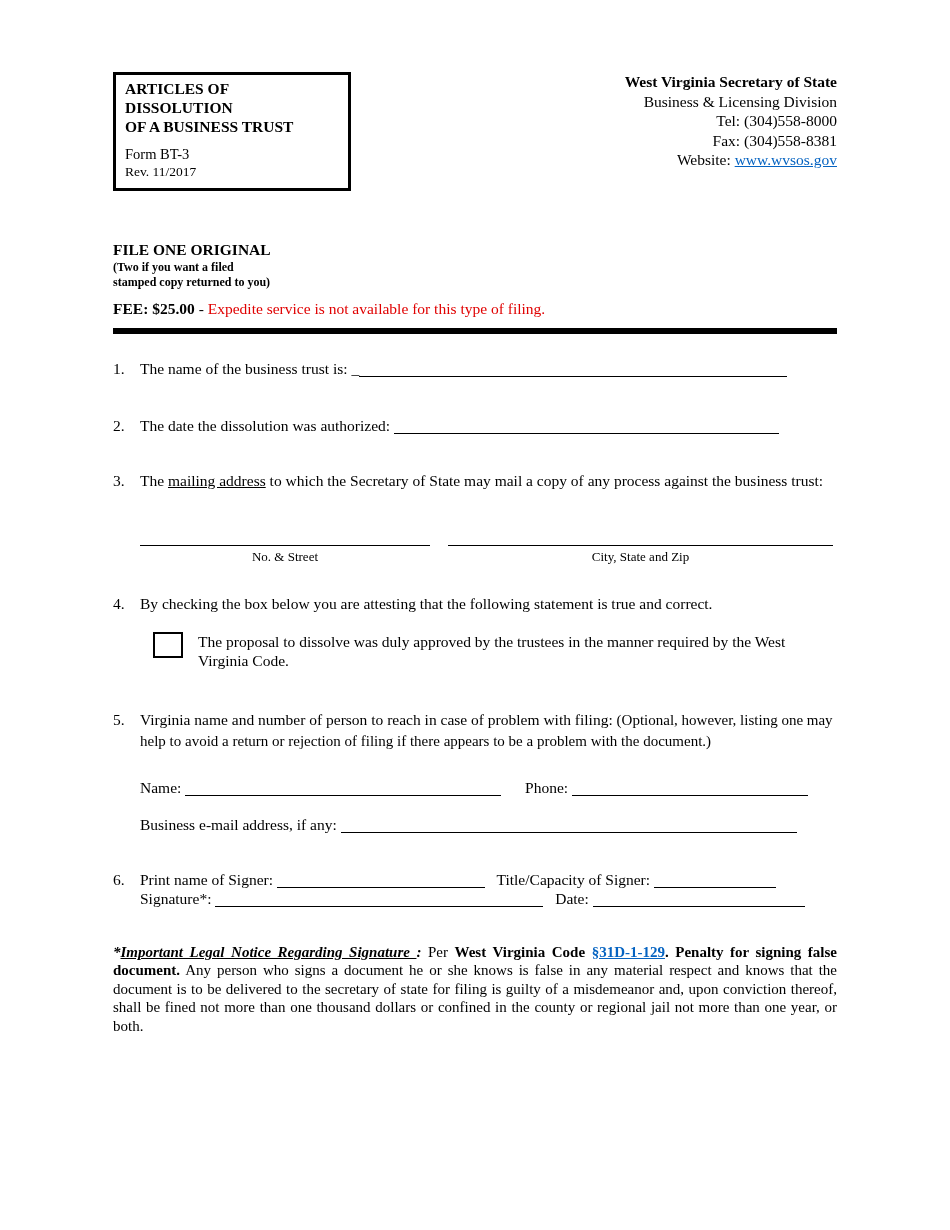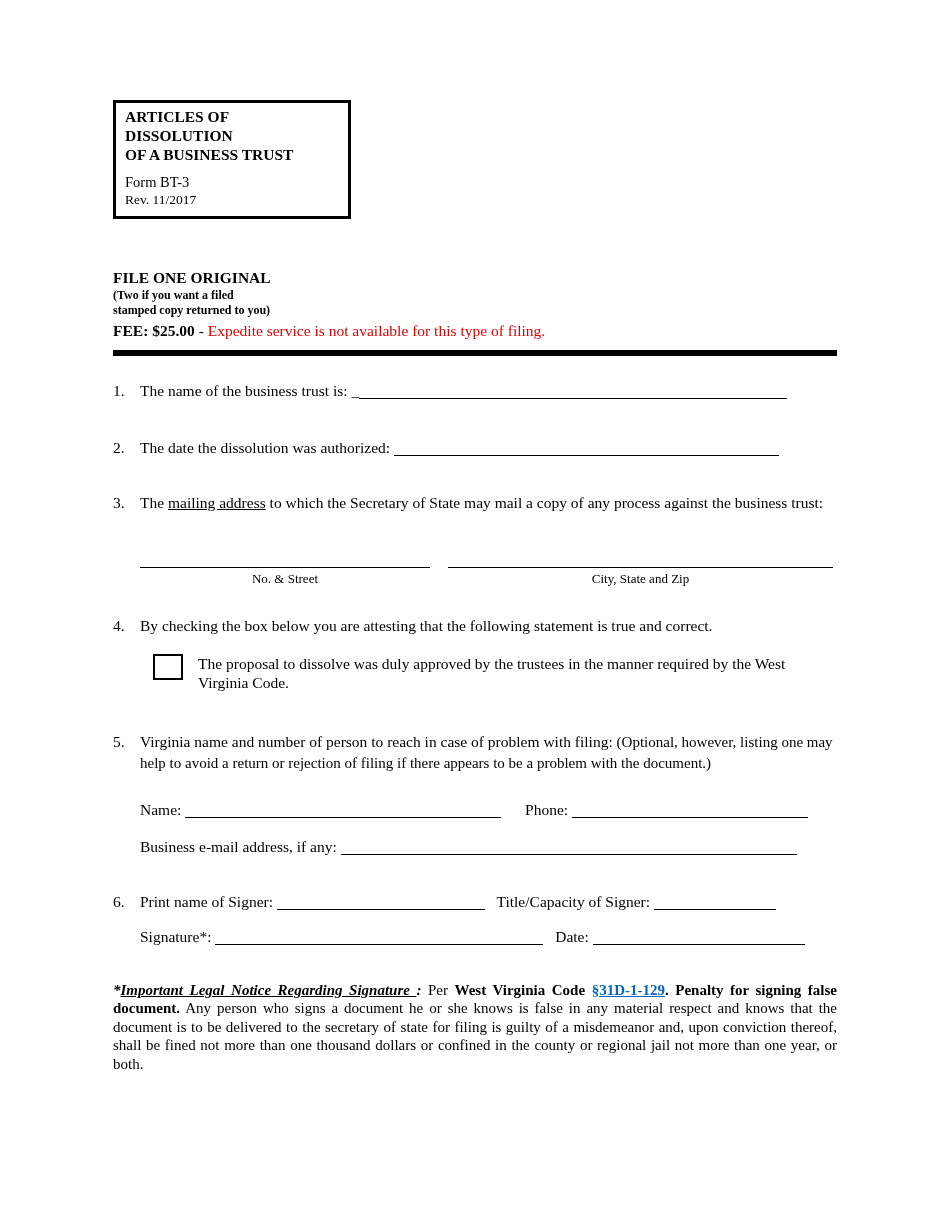--- a/index.html
+++ b/index.html
@@ -1,32 +1,32 @@
 <!DOCTYPE html>
 <html style="--link-blue: #0563C1; --notice-red: #E00000; --ink: #000000;"><head>
 <meta charset="utf-8">
 <style>
   *{margin:0;padding:0;box-sizing:border-box}
   html,body{width:950px;height:1230px}
   body{background:#fff;font-family:"Liberation Serif",serif;color:#000;font-size:15.5px;line-height:1.22;overflow:hidden}
-  .page{width:950px;height:1230px;padding:100px 113px 20px}
+  .page{width:950px;height:1230px;padding:72px 113px 20px}
 
   .header{display:flex;justify-content:space-between;align-items:flex-start}
   .title-box{border:3px solid #000;width:238px;padding:4px 9px 7px}
   .tb-title{font-weight:bold;font-size:15.5px;line-height:19px}
   .tb-meta{font-size:14.5px;line-height:18px;margin-top:9px}
   .tb-rev{font-size:13.5px;margin-top:0}
   .agency{text-align:right;font-size:15.5px;line-height:19.5px}
   .agency-name{font-weight:bold}
   a.link{color:var(--link-blue,#0563C1);text-decoration:underline;cursor:pointer}
 
   .filing{margin-top:50px}
   .file-original{font-weight:bold;font-size:15.5px}
   .copy-note{font-weight:bold;font-size:12px;line-height:15.5px}
-  .fee-line{margin-top:3px}
+  .fee-line{margin-top:9px}
   .fee-label{font-weight:bold}
   .expedite{color:var(--notice-red,#E00000)}
 
   .rule{margin-top:9px;border-top:5px solid #000;border-bottom:1.5px solid #000;height:5px}
   .intro{margin-top:7px;padding:0 12px;text-align:center;font-weight:bold;line-height:18px}
 
   .item{display:flex;align-items:baseline}
   .num{flex:none;width:27px}
   .ibody{flex:1;min-width:0}
   .nowrap{white-space:nowrap}
@@ -53,40 +53,50 @@
   .cap-street{width:290px}.cap-city{width:385px}
 
   .check-row{display:flex;margin-top:18px}
   .checkbox{flex:none;width:30px;height:26px;border:2px solid #000;background:#fff;margin-left:13px;cursor:pointer}
   .check-text{margin-left:15px;width:612px;line-height:19px}
 
   .item5-head{line-height:19.5px}
   .optional{font-size:15px}
   .np-row{margin-top:28px;white-space:nowrap}
   .email-row{margin-top:18px;white-space:nowrap}
-  .sig-row{margin-top:16px;white-space:nowrap}
+  .sig-row{white-space:nowrap}
 
   .legal{margin-top:34px;text-align:justify;font-size:15px;line-height:18.5px}
   .lg-title{font-weight:bold;font-style:italic;text-decoration:underline}
   .lg-colon{font-weight:bold;font-style:italic}
   .lg-bold{font-weight:bold}
   a.code-link{color:var(--link-blue,#0563C1);font-weight:bold;text-decoration:underline;cursor:pointer}
   b{font-weight:normal}
 </style>
 </head>
 <body>
 
 <div class="page">
 
   <header class="header">
     <div class="title-box">
       <div class="tb-title">ARTICLES OF DISSOLUTION</div>
       <div class="tb-title">OF A BUSINESS TRUST</div>
       <div class="tb-meta">Form BT-3</div>
       <div class="tb-meta tb-rev">Rev. 11/2017</div>
+    </div>
+    <div class="agency">
+      <div class="agency-name">West Virginia Secretary of State</div>
+      <div>Business &amp; Licensing Division</div>
+      <div>Tel: (304)558-8000</div>
+      <div>Fax: (304)558-8381</div>
+      <div>
+        <span>Website:</span>
+        <a class="link" href="#">www.wvsos.gov</a>
+      </div>
     </div>
   </header>
 
   <section class="filing">
     <div class="file-original">FILE ONE ORIGINAL</div>
     <div class="copy-note">(Two if you want a filed</div>
     <div class="copy-note">stamped copy returned to you)</div>
     <div class="fee-line">
       <span class="fee-label">FEE: $25.00</span>
       <span>-</span>

